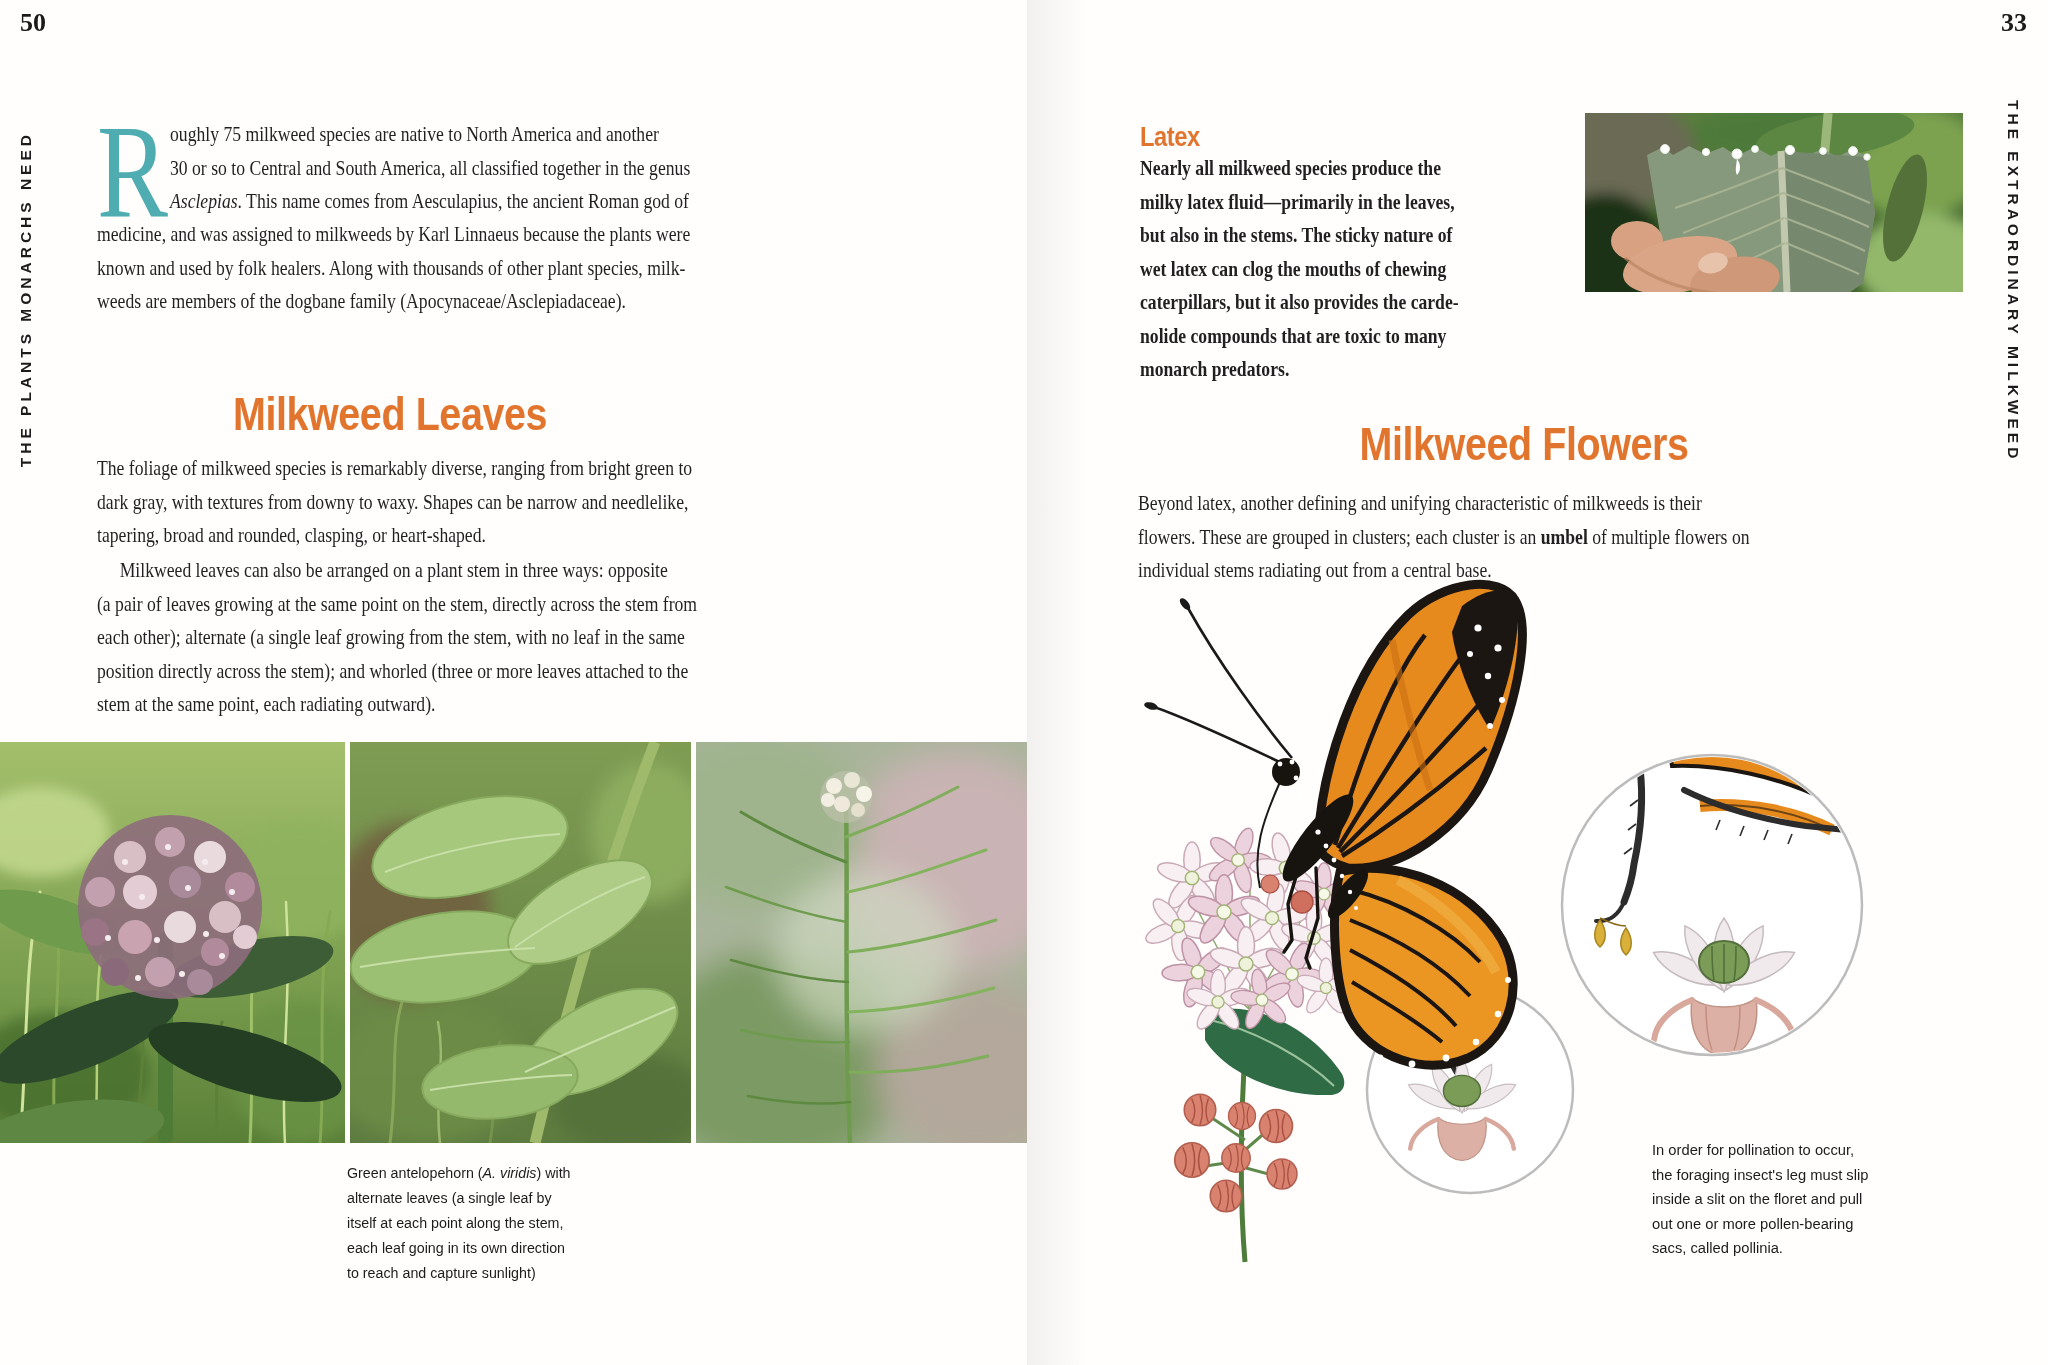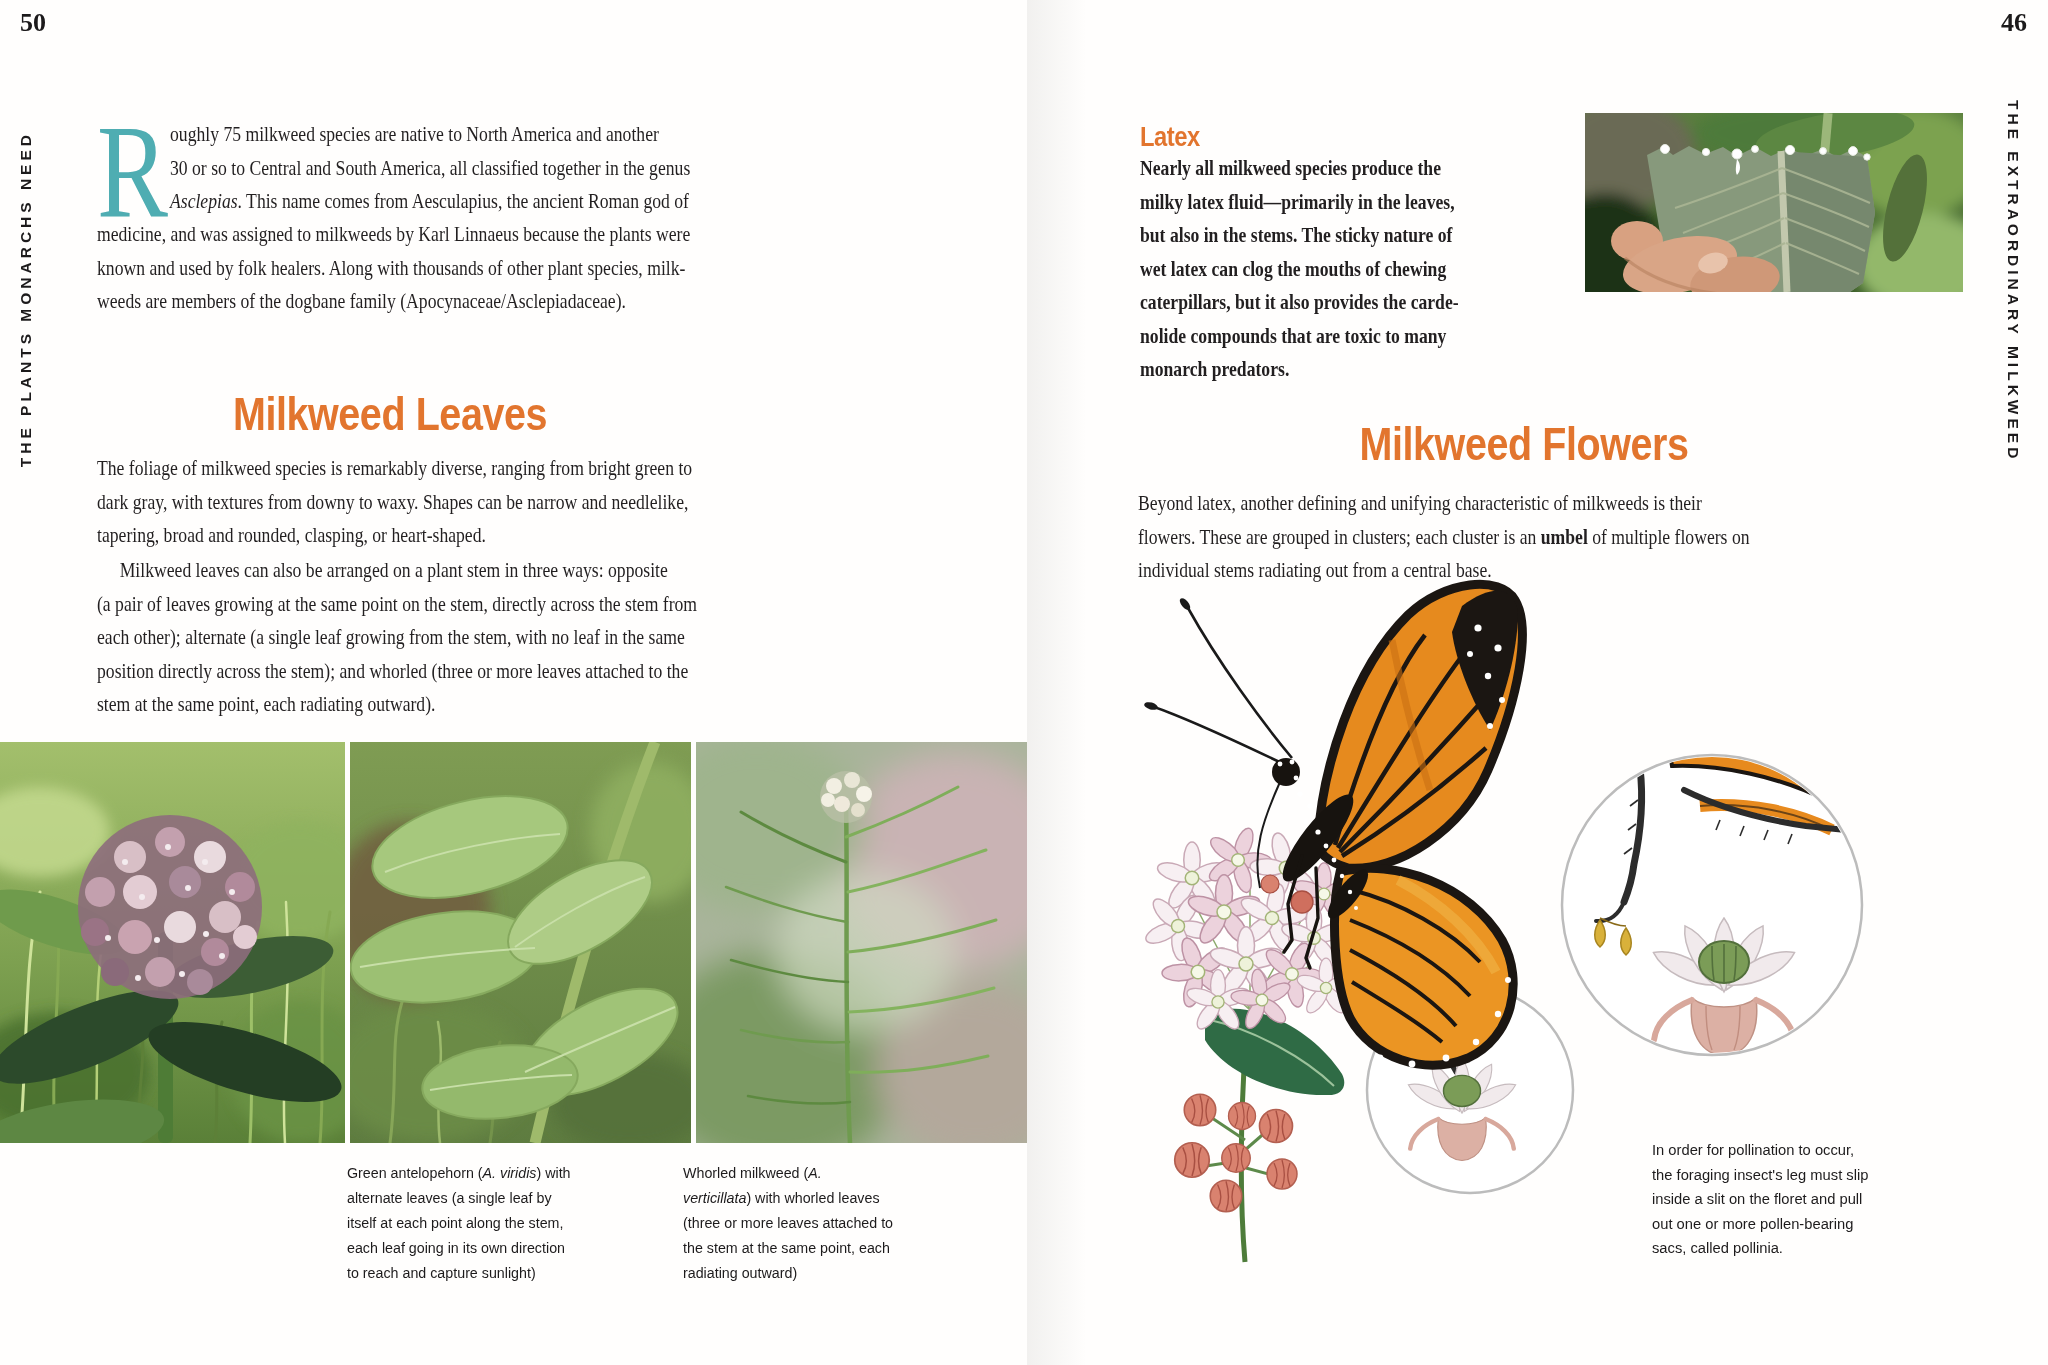--- a/index.html
+++ b/index.html
@@ -232,31 +232,24 @@
     </div>
   </div>
 
   <div class="abs" style="left:347px;top:1160px;">
     <div class="cap-line"><span>Green antelopehorn (</span><span class="ital">A. viridis</span><span>) with</span></div>
     <div class="cap-line">alternate leaves (a single leaf by</div>
     <div class="cap-line">itself at each point along the stem,</div>
     <div class="cap-line">each leaf going in its own direction</div>
     <div class="cap-line">to reach and capture sunlight)</div>
   </div>
-  <div class="abs" style="left:683px;top:1160px;">
-    <div class="cap-line"><span>Whorled milkweed (</span><span class="ital">A.</span></div>
-    <div class="cap-line"><span class="ital">verticillata</span><span>) with whorled leaves</span></div>
-    <div class="cap-line">(three or more leaves attached to</div>
-    <div class="cap-line">the stem at the same point, each</div>
-    <div class="cap-line">radiating outward)</div>
-  </div>
 
   <div class="abs gutter" style="left:1027px;top:0;width:60px;height:1365px;"></div>
 
-  <div class="abs folio" style="left:2001px;top:8px;">46</div>
+  <div class="abs folio" style="left:2001px;top:8px;">33</div>
 
   <div class="abs side-label side-right" style="left:2004px;top:100px;">THE EXTRAORDINARY MILKWEED</div>
 
   <div class="abs display-heading h-small" style="left:1140px;top:124px;">Latex</div>
   <div class="abs" style="left:1140px;top:152px;font-weight:bold;">
     <div class="serif-line">Nearly all milkweed species produce the</div>
     <div class="serif-line">milky latex fluid—primarily in the leaves,</div>
     <div class="serif-line">but also in the stems. The sticky nature of</div>
     <div class="serif-line">wet latex can clog the mouths of chewing</div>
     <div class="serif-line">caterpillars, but it also provides the carde-</div>

